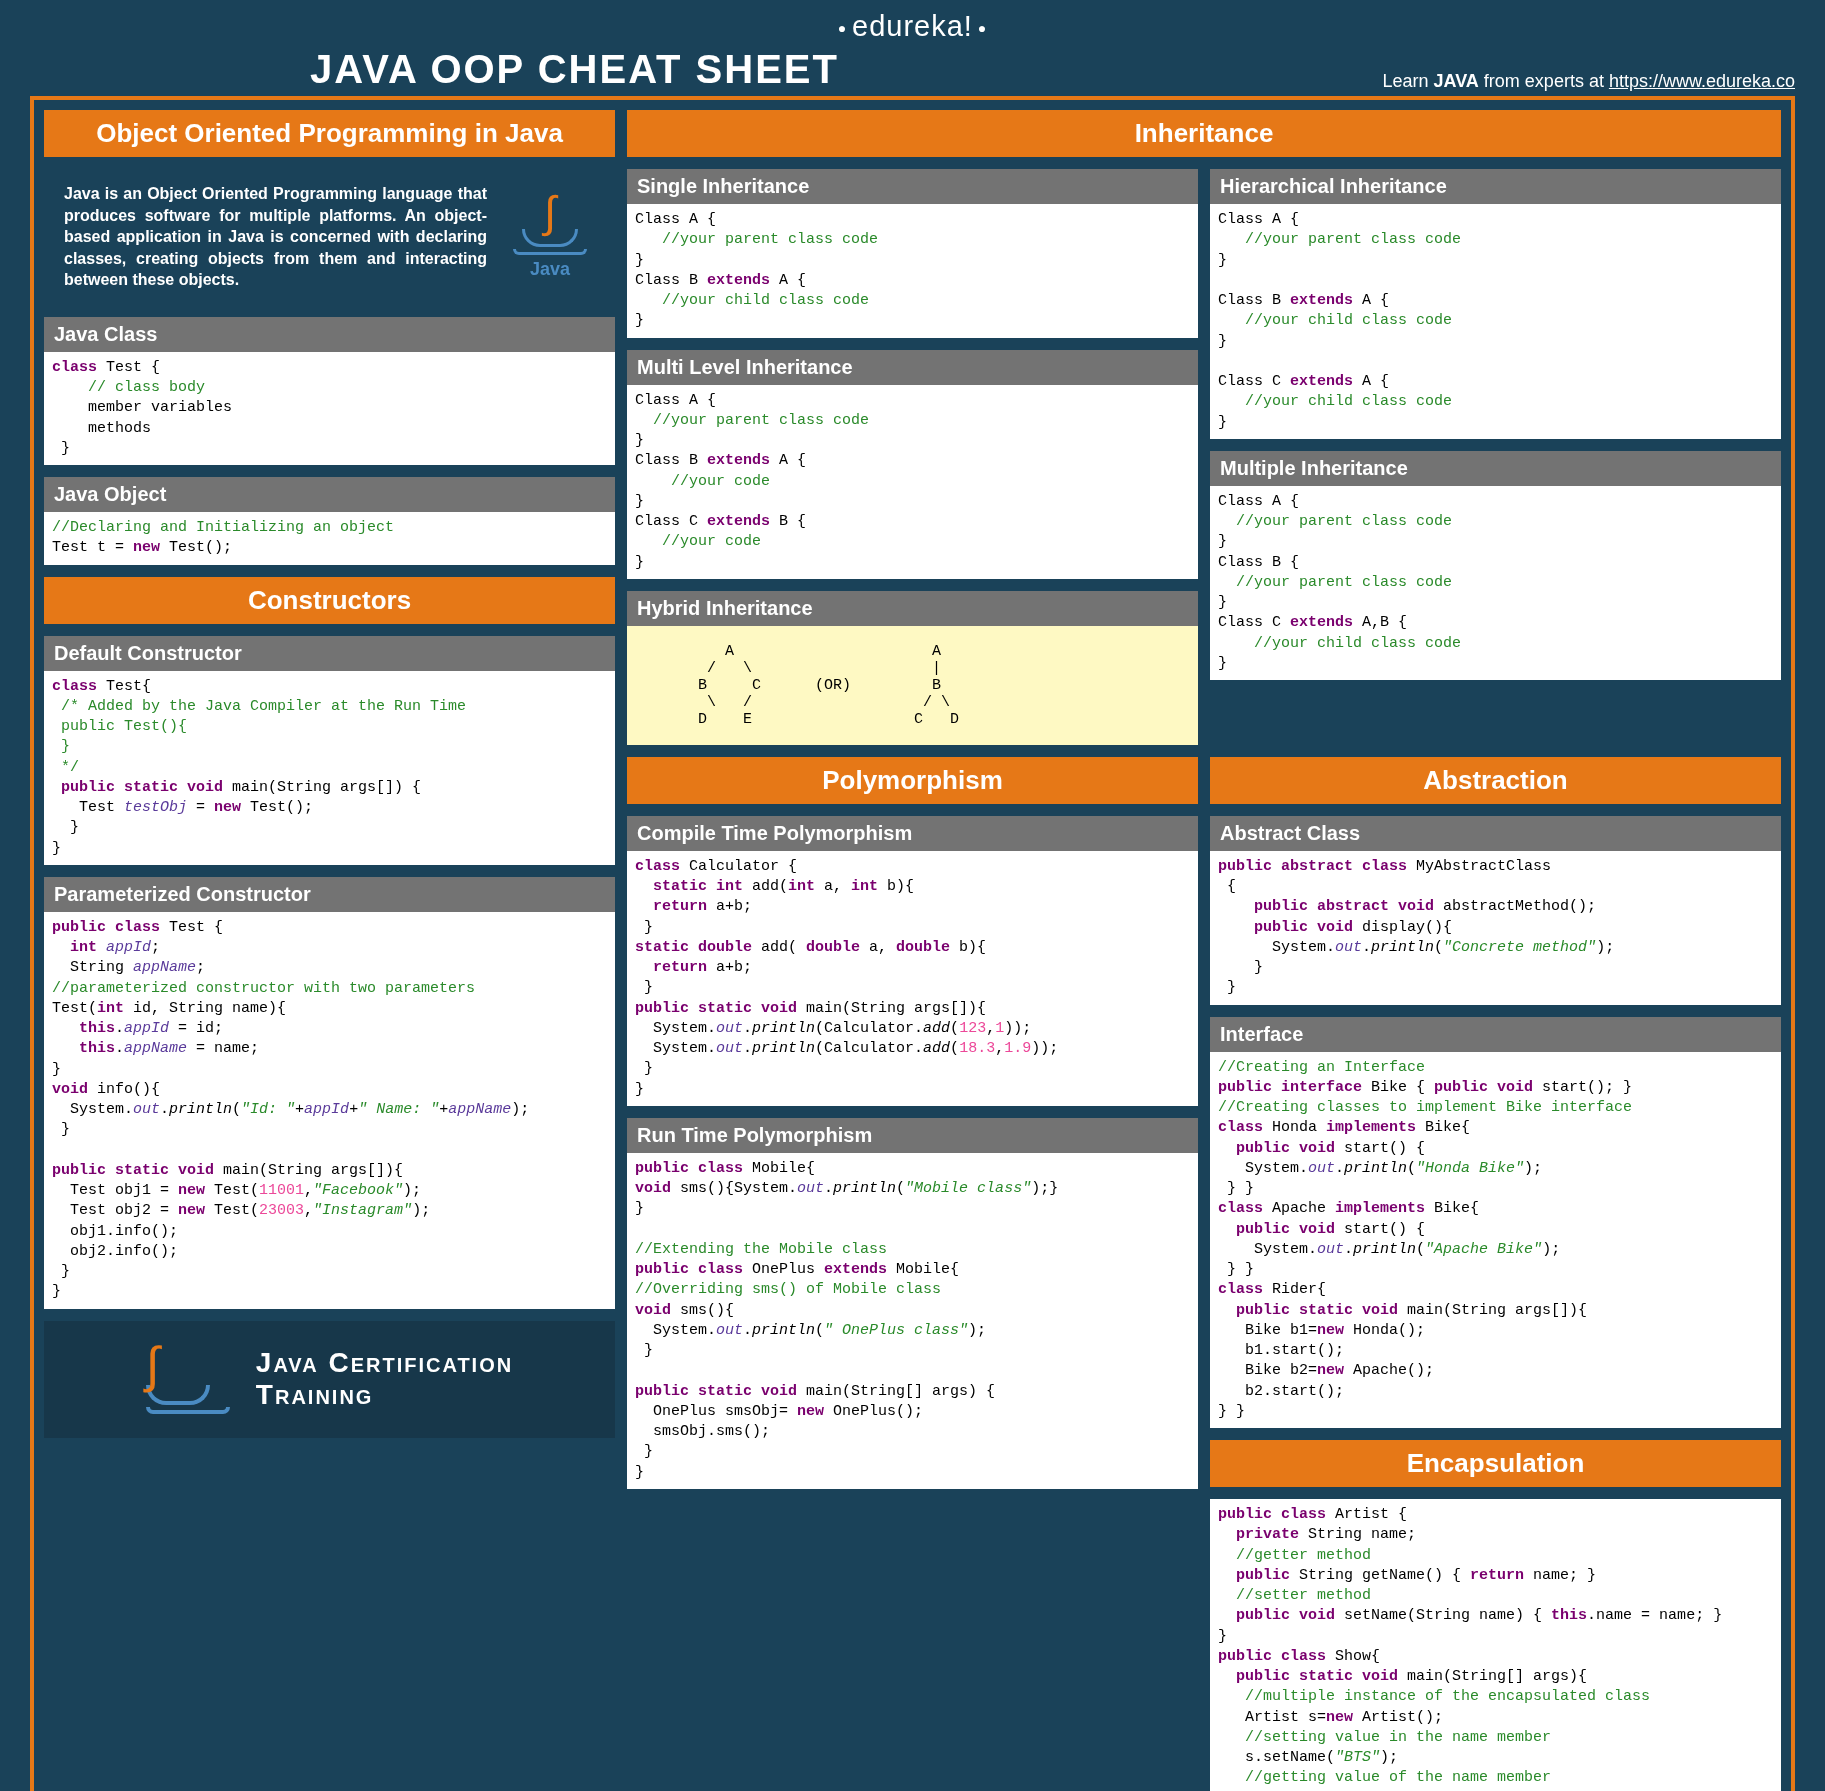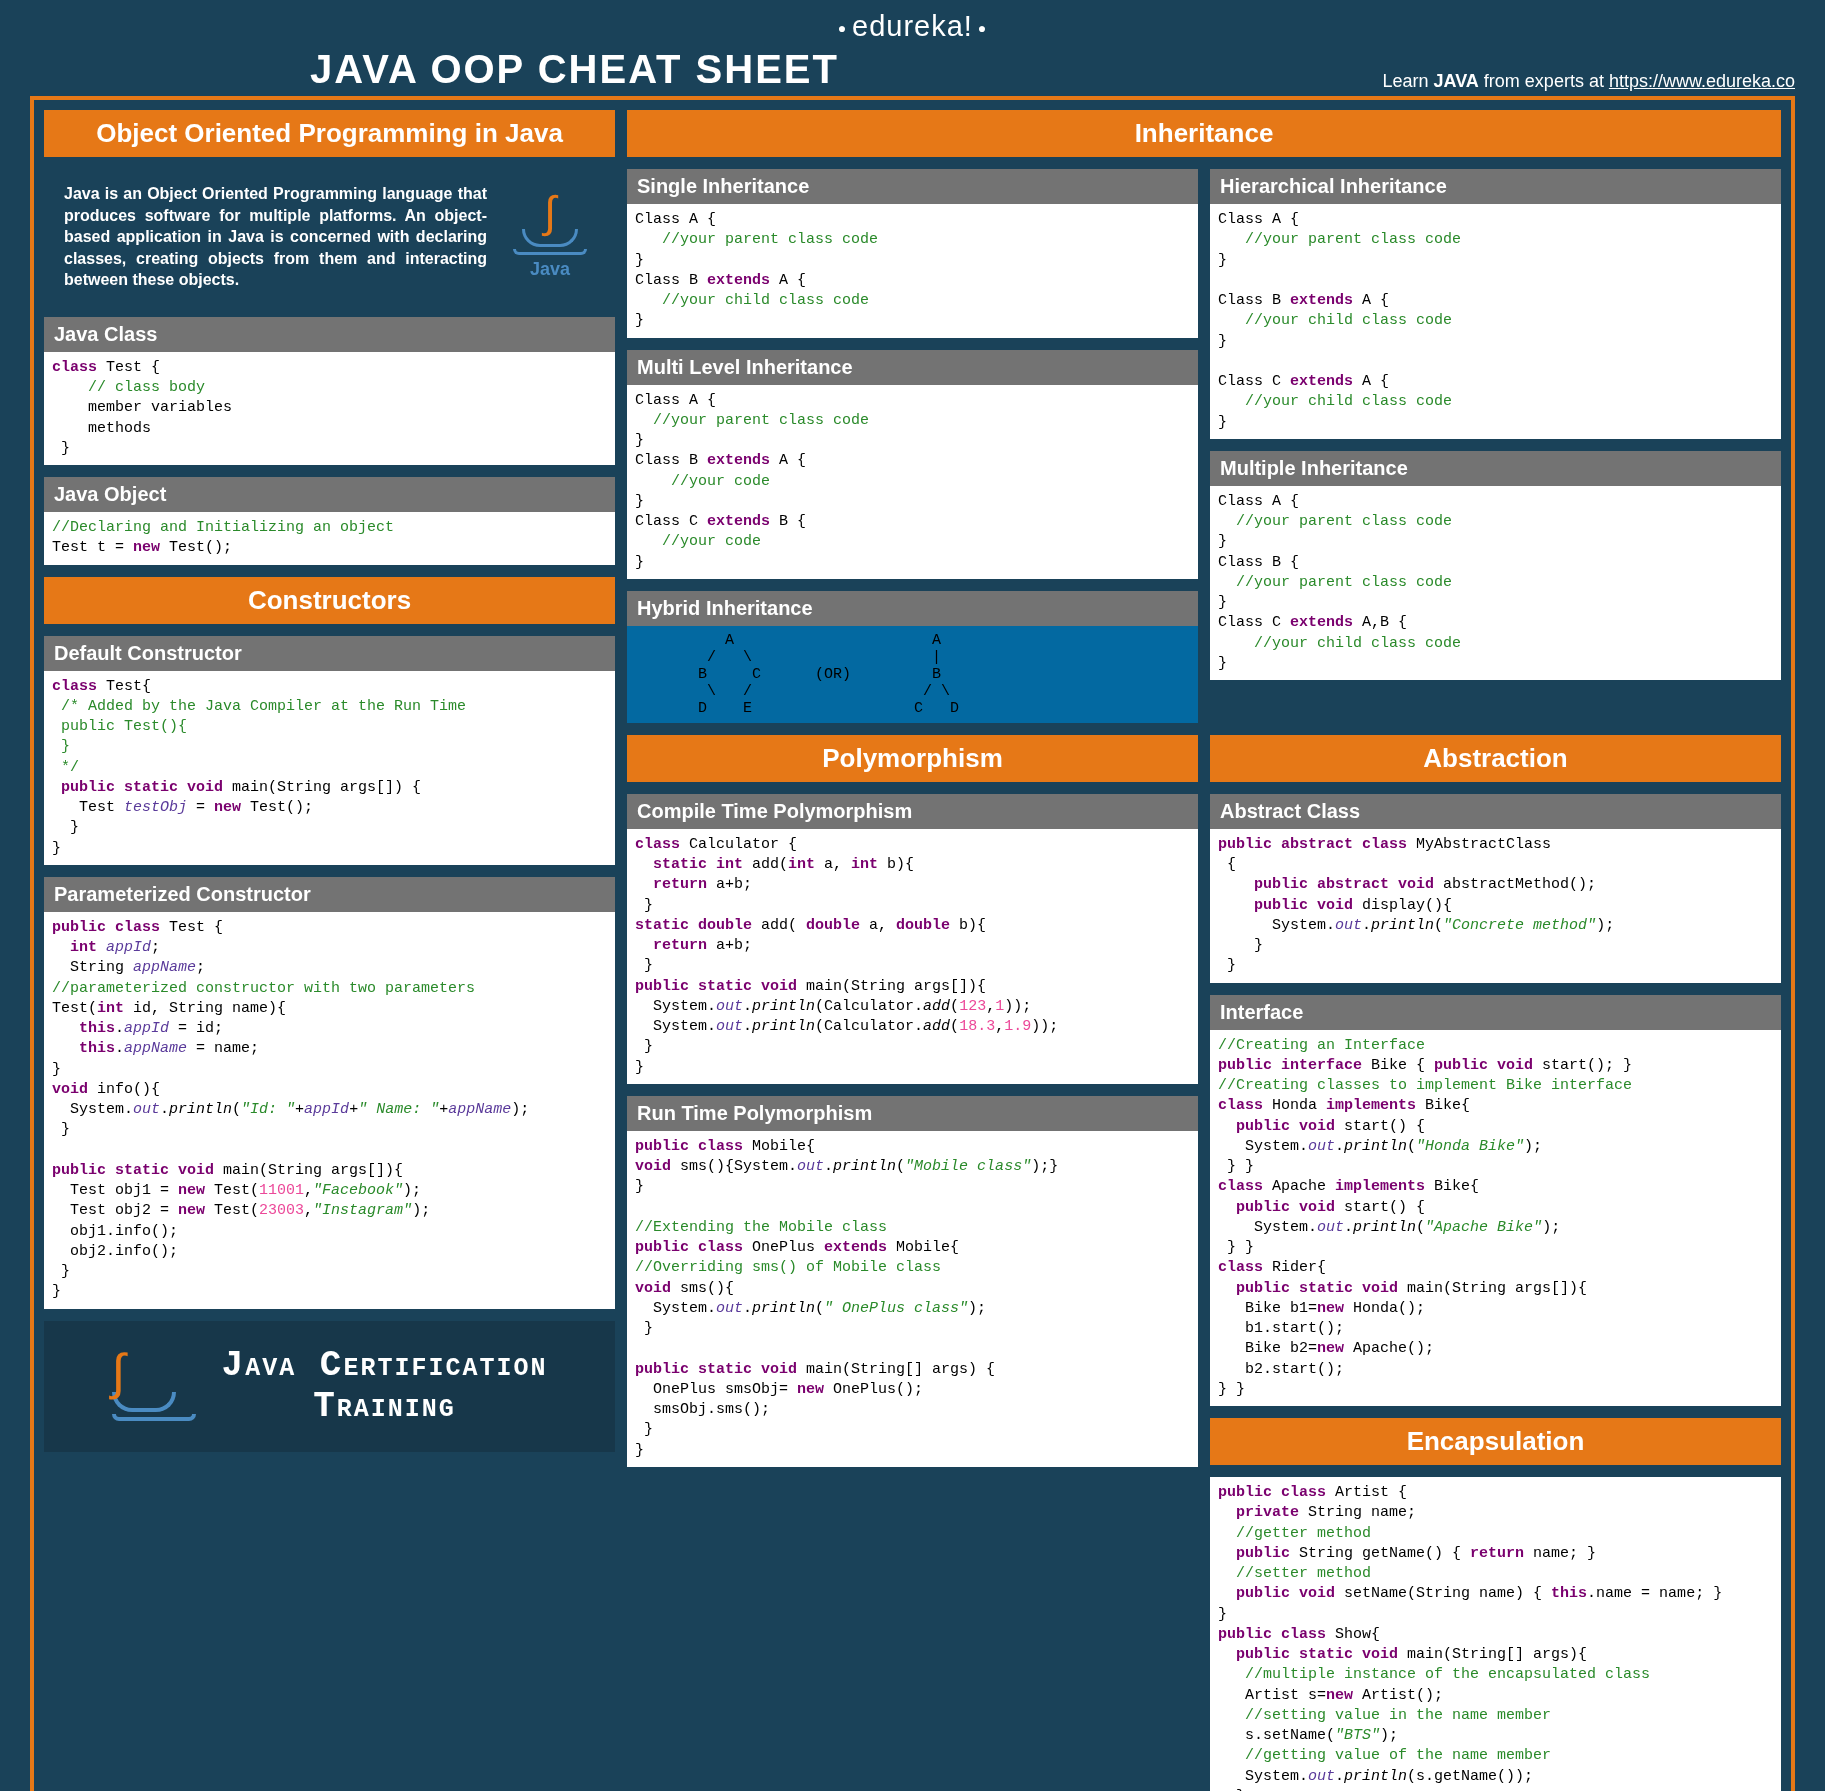--- a/index.html
+++ b/index.html
@@ -81,28 +81,28 @@
     background: #17374a;
     display: flex;
     align-items: center;
     justify-content: center;
     gap: 26px;
     padding: 24px 10px;
   }
   .cert-logo .steam { color: #e67817; font-size: 50px; line-height: 0.8; }
   .cert-logo .cup { width: 64px; height: 20px; border: 4px solid #4a8bc2; border-top: none; border-radius: 0 0 32px 32px; }
   .cert-logo .saucer { width: 84px; height: 7px; border: 4px solid #4a8bc2; border-top: none; border-radius: 0 0 44px 44px; margin-top: 2px; }
-  .cert-text { font-family: Liberation Mono, monospace; font-variant: small-caps; font-size: 36px; font-weight: 600; letter-spacing: 2px; text-align: center; line-height: 1.15; }
+  .cert-text { font-family: Liberation Sans, sans-serif; font-variant: small-caps; font-size: 28px; font-weight: 600; letter-spacing: 2px; text-align: left; line-height: 1.15; }
   .diagram {
-    background: #0369a1;
+    background: #fef9c3;
     color: #000;
     font-family: "Courier New", monospace;
     font-size: 15px;
     white-space: pre;
-    padding: 6px 8px;
+    padding: 17px 8px;
   }       
   .c-kw2 { color: #7a006e; font-weight: 700; }
   .c-com { color: #2a8a2a; }                        
   .c-str { color: #2a8a2a; font-style: italic; }    
   .c-id { color: #5a3a9a; font-style: italic; }     
   .c-num { color: #ec4899; }
   .c-it { font-style: italic; }
   .block { display: flex; flex-direction: column; }
 </style>
 </head>

